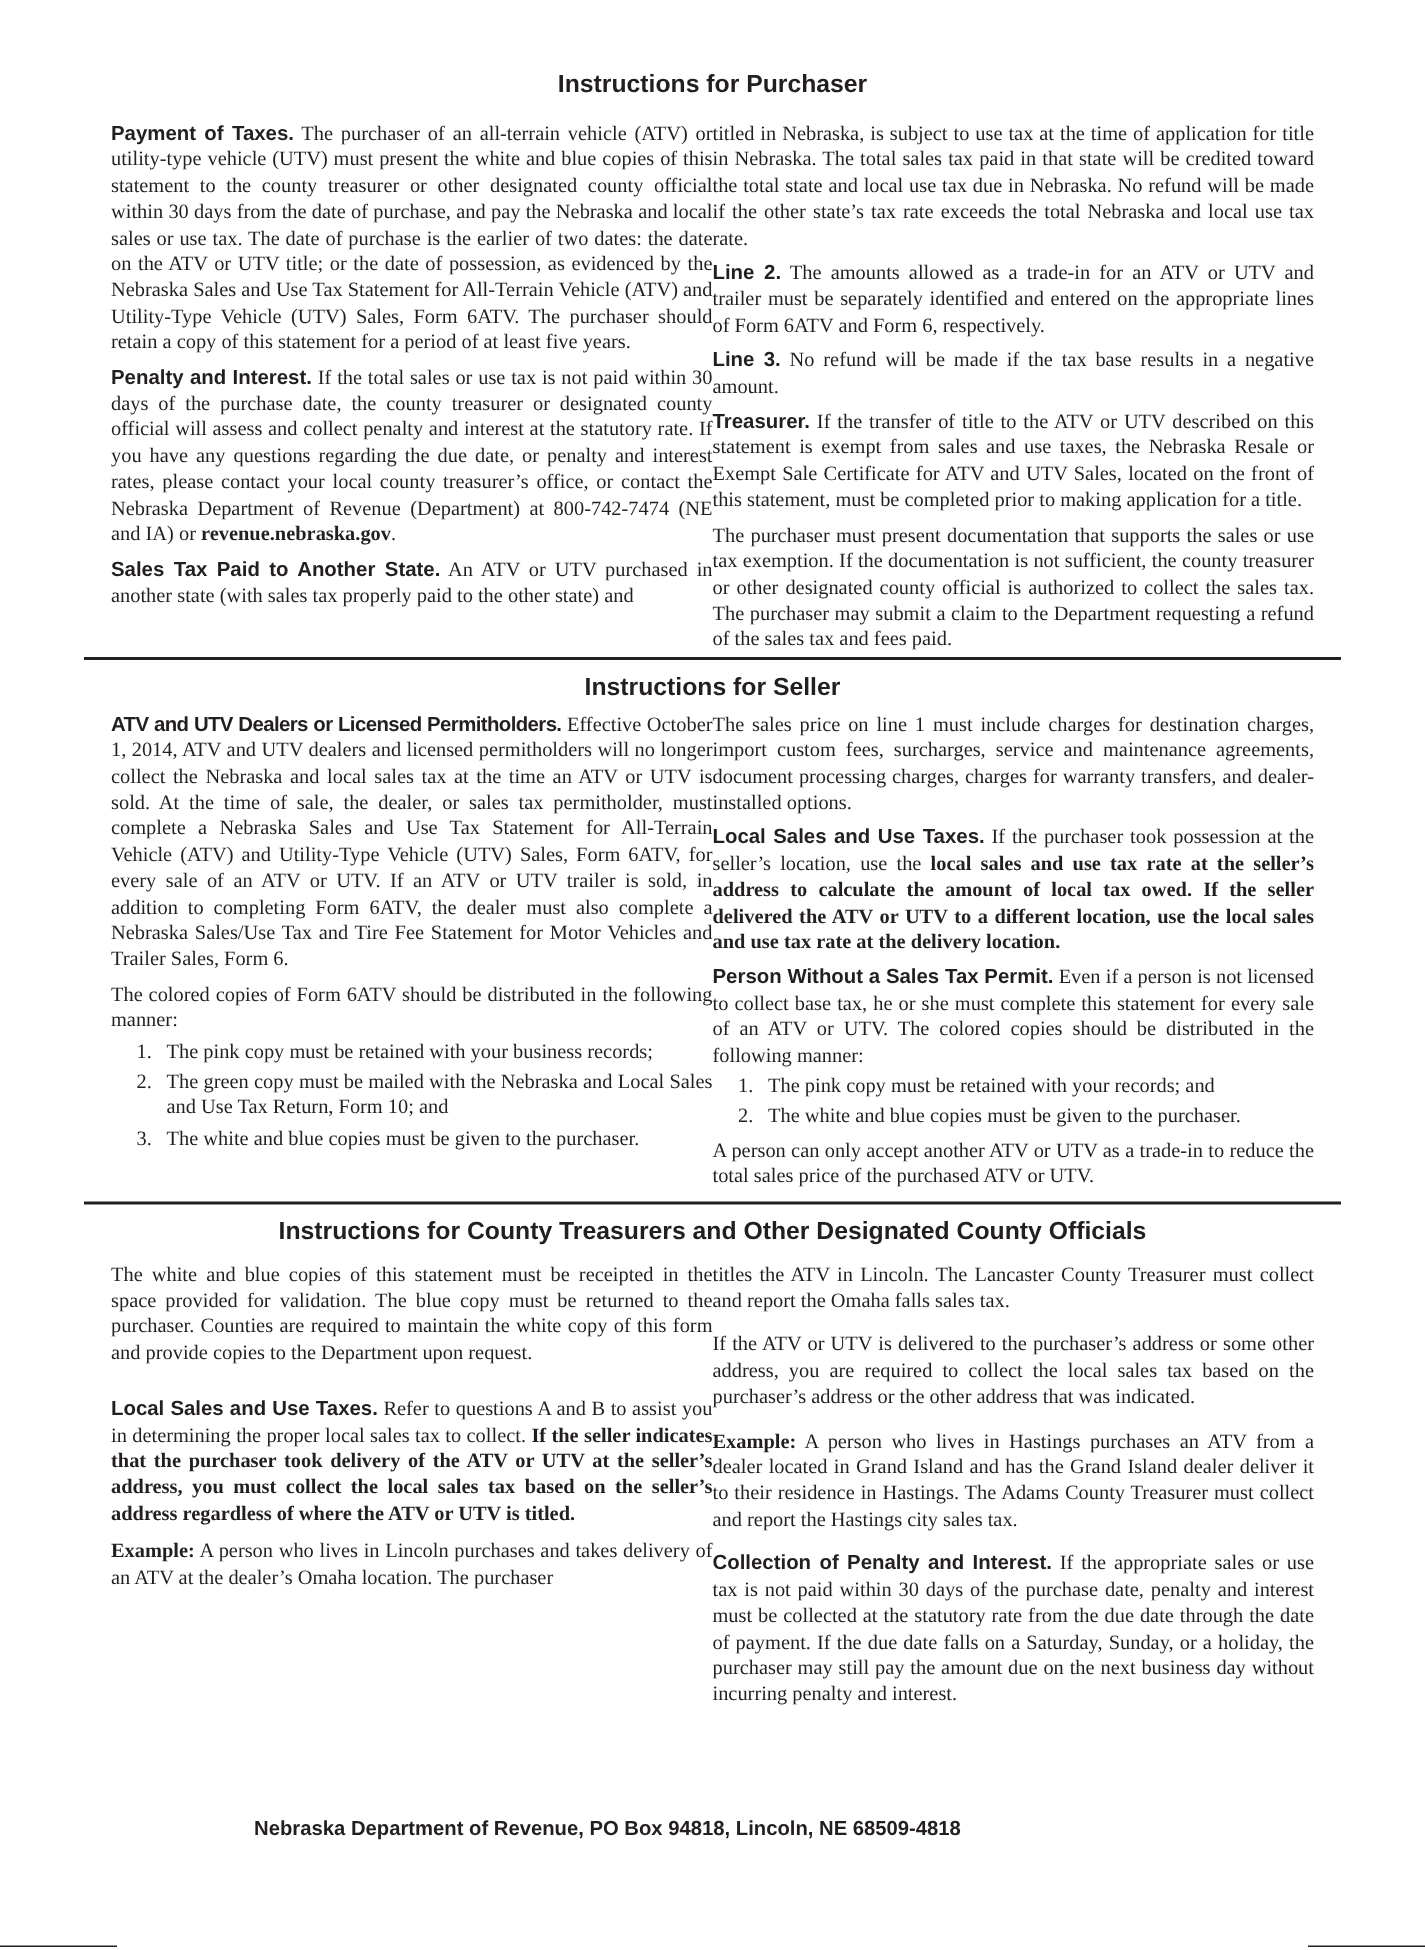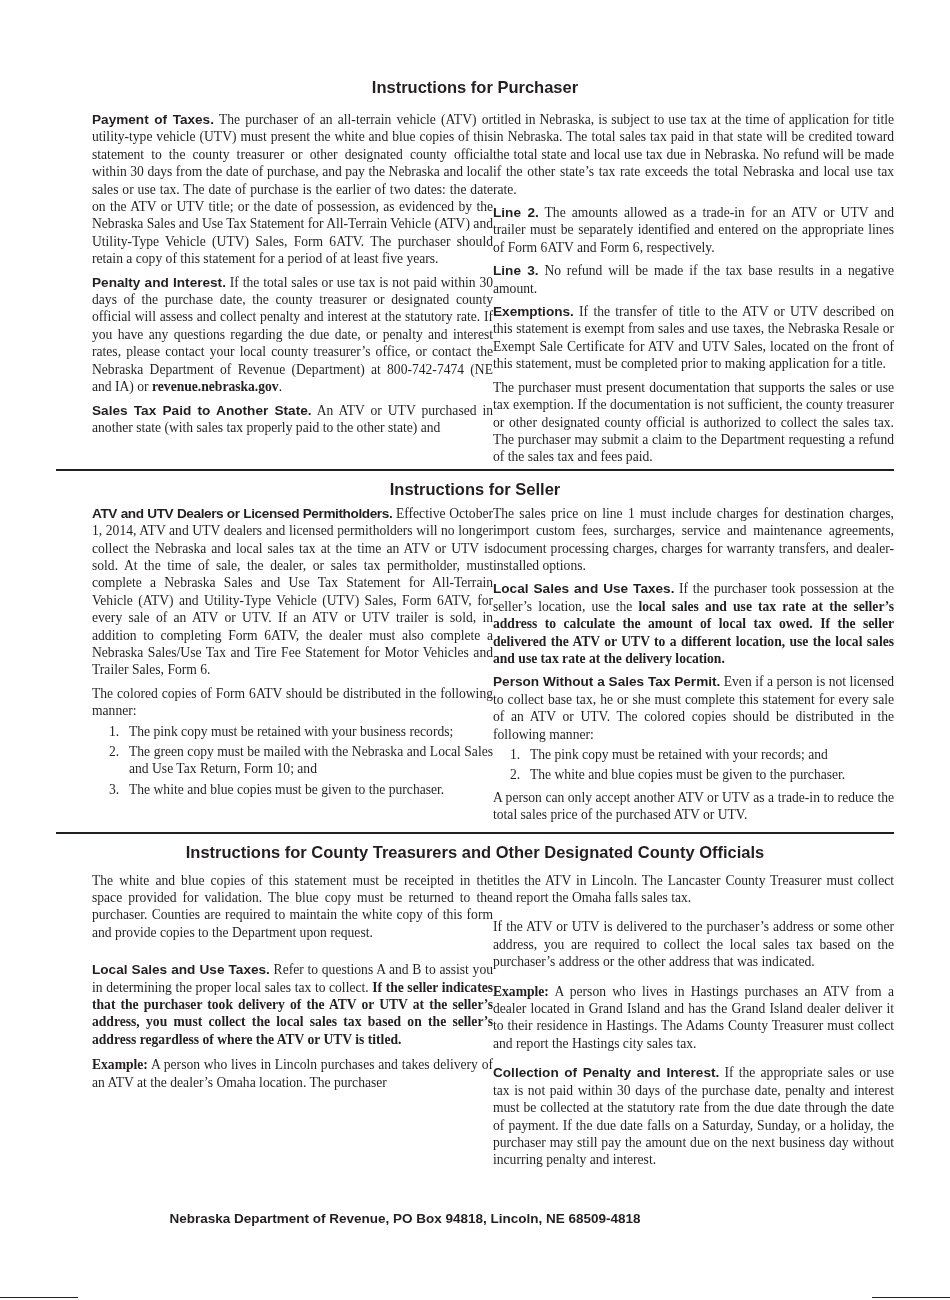--- a/index.html
+++ b/index.html
@@ -7,21 +7,21 @@
     width: 950px; height: 1300px; position: relative; overflow: hidden;
     color: #231f20;
     font-family: "Liberation Serif", serif;
   }
   .page { position: absolute; left: 56px; top: 0; width: 838px; }
   .section-title {
     font-family: "Liberation Sans", sans-serif;
     font-weight: bold; font-size: 16.5px; text-align: center;
     color: #231f20; margin: 0; letter-spacing: 0;
   }
-  .cols { display: flex; justify-content: flex-end; }
+  .cols { display: flex; justify-content: center; }
   .col { width: 401px; }
   p {
     margin: 0 0 6px 0; font-size: 13.6px; line-height: 17.4px;
     text-align: justify;
   }
   .head {
     font-family: "Liberation Sans", sans-serif; font-weight: bold;
     font-size: 13.6px;
   }
   .b { font-weight: bold; }
@@ -40,33 +40,33 @@
   }
   .corner { position: absolute; top: 1297px; height: 0; border-top: 1px solid #231f20; }
   .corner.left { left: 0; width: 78px; }
   .corner.right { left: 872px; width: 78px; }
 </style>
 </head>
 <body>
 
 <div class="page">
 
-  <section style="padding-top:78px;">
+  <section style="padding-top:47px;">
     <h2 class="section-title" style="margin-bottom:14px;">Instructions for Purchaser</h2>
     <div class="cols">
       <div class="col">
         <p><span class="head">Payment of Taxes.</span><span> The purchaser of an all-terrain vehicle (ATV) or utility-type vehicle (UTV) must present the white and blue copies of this statement to the county treasurer or other designated county official within 30 days from the date of purchase, and pay the Nebraska and local sales or use tax. The date of purchase is the earlier of two dates: the date on the ATV or UTV title; or the date of possession, as evidenced by the Nebraska Sales and Use Tax Statement for All-Terrain Vehicle (ATV) and Utility-Type Vehicle (UTV) Sales, Form 6ATV. The purchaser should retain a copy of this statement for a period of at least five years.</span></p>
         <p><span class="head">Penalty and Interest.</span><span> If the total sales or use tax is not paid within 30 days of the purchase date, the county treasurer or designated county official will assess and collect penalty and interest at the statutory rate. If you have any questions regarding the due date, or penalty and interest rates, please contact your local county treasurer’s office, or contact the Nebraska Department of Revenue (Department) at 800-742-7474 (NE and IA) or </span><span class="b">revenue.nebraska.gov</span><span>.</span></p>
         <p><span class="head">Sales Tax Paid to Another State.</span><span> An ATV or UTV purchased in another state (with sales tax properly paid to the other state) and</span></p>
       </div>
       <div class="col">
         <p>titled in Nebraska, is subject to use tax at the time of application for title in Nebraska. The total sales tax paid in that state will be credited toward the total state and local use tax due in Nebraska. No refund will be made if the other state’s tax rate exceeds the total Nebraska and local use tax rate.</p>
         <p><span class="head">Line 2.</span><span> The amounts allowed as a trade-in for an ATV or UTV and trailer must be separately identified and entered on the appropriate lines of Form 6ATV and Form 6, respectively.</span></p>
         <p><span class="head">Line 3.</span><span> No refund will be made if the tax base results in a negative amount.</span></p>
-        <p><span class="head">Exemptions.</span><span> If the transfer of title to the ATV or UTV described on this statement is exempt from sales and use taxes, the Nebraska Resale or Exempt Sale Certificate for ATV and UTV Sales, located on the front of this statement, must be completed prior to making application for a title.</span></p>
+        <p><span class="head">Treasurer.</span><span> If the transfer of title to the ATV or UTV described on this statement is exempt from sales and use taxes, the Nebraska Resale or Exempt Sale Certificate for ATV and UTV Sales, located on the front of this statement, must be completed prior to making application for a title.</span></p>
         <p style="margin-bottom:3px;">The purchaser must present documentation that supports the sales or use tax exemption. If the documentation is not sufficient, the county treasurer or other designated county official is authorized to collect the sales tax. The purchaser may submit a claim to the Department requesting a refund of the sales tax and fees paid.</p>
       </div>
     </div>
   </section>
 
   <div class="rule"></div>
 
   <section style="padding-top:9px;">
     <h2 class="section-title" style="margin-bottom:6px;">Instructions for Seller</h2>
     <div class="cols">

